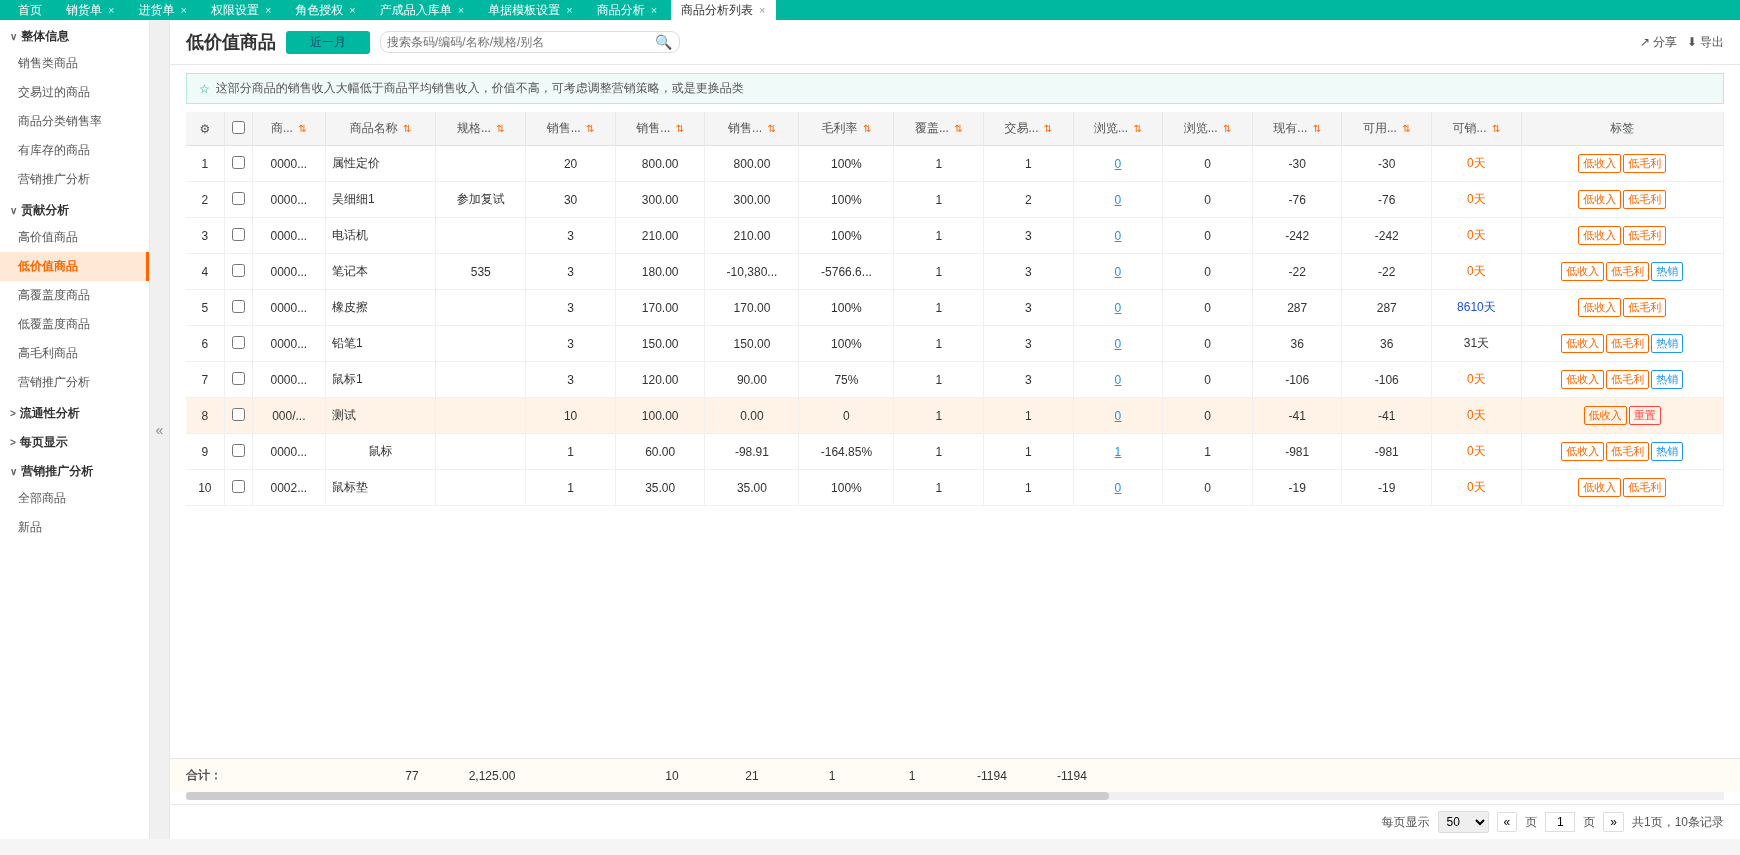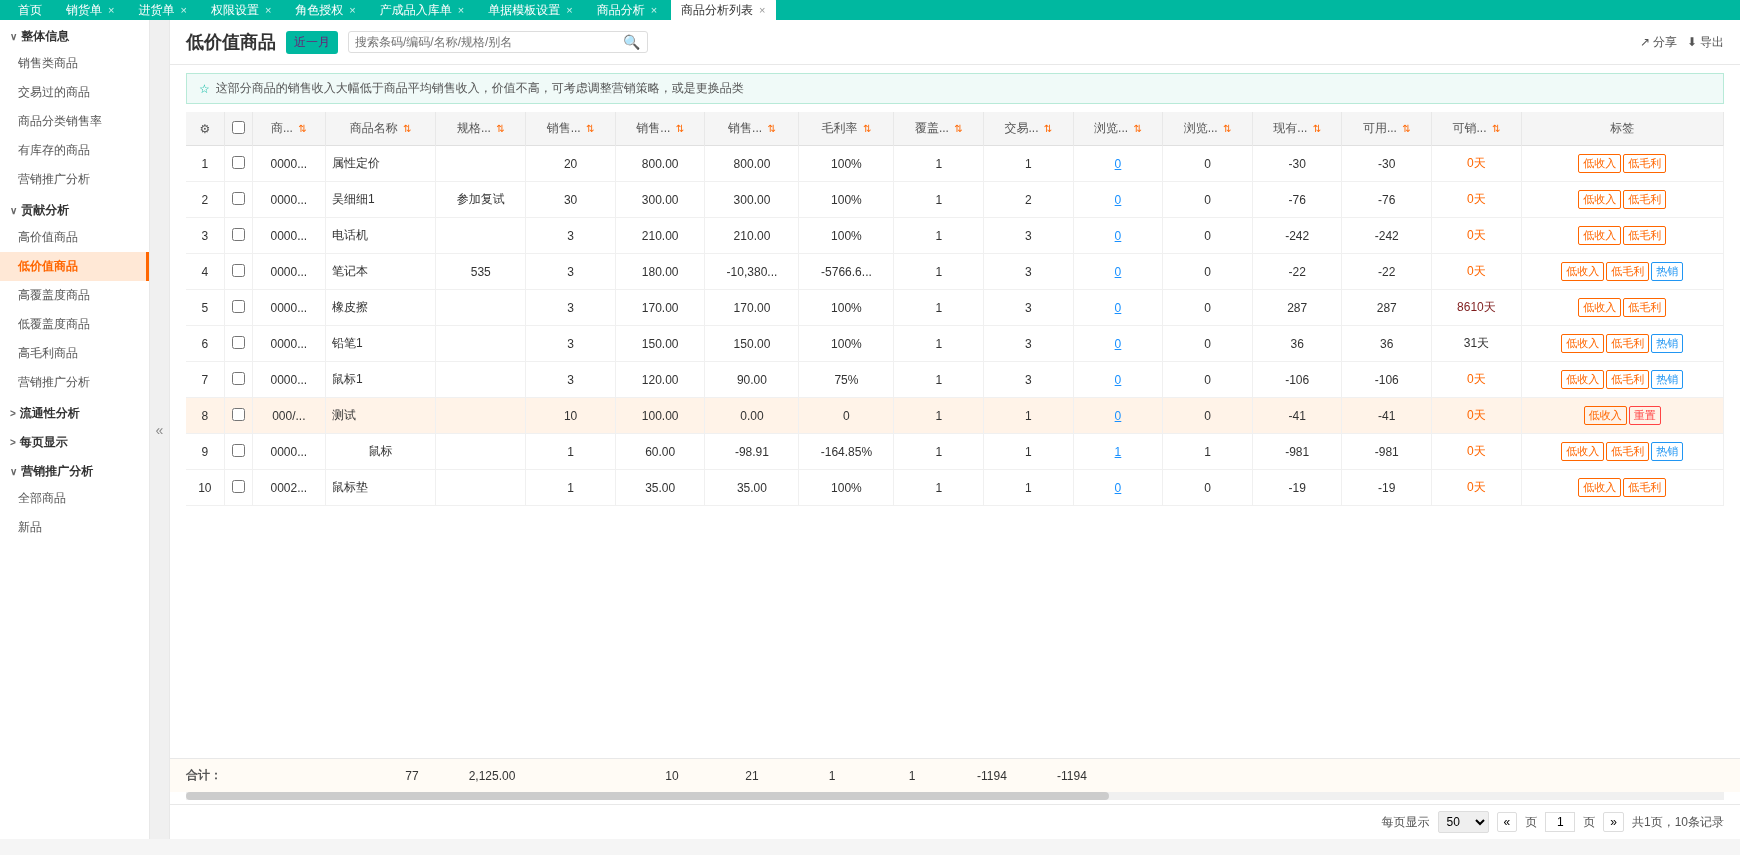--- a/index.html
+++ b/index.html
@@ -77,32 +77,32 @@
       border-bottom: 1px solid #e8e8e8;
       background: #fff;
     }
     .content-title {
       font-size: 18px;
       font-weight: bold;
       color: #333;
     }
     .date-btn {
       background: #00b8a0;
-      color: #701a75;
+      color: #0c4a6e;
       border: none;
-      padding: 3px 8px;
+      padding: 3px 24px;
       border-radius: 3px;
       cursor: pointer;
       font-size: 12px;
     }
     .search-box {
       display: flex;
       align-items: center;
       border: 1px solid #ddd;
-      border-radius: 3px;
+      border-radius: 9px;
       padding: 2px 6px;
       gap: 4px;
       flex: 1;
       max-width: 300px;
     }
     .search-box input {
       border: none;
       outline: none;
       font-size: 12px;
       width: 100%;
@@ -506,21 +506,21 @@
     <td>3</td>
     <td>170.00</td>
     <td>170.00</td>
     <td>100%</td>
     <td>1</td>
     <td>3</td>
     <td><span class="text-blue">0</span></td>
     <td>0</td>
     <td>287</td>
     <td>287</td>
-    <td style="color:#7f1d1d">8610天</td>
+    <td style="color:#1d4ed8">8610天</td>
     <td><span class="tag tag-orange">低收入</span><span class="tag tag-orange">低毛利</span></td>
   </tr>
             <tr>
     <td>6</td>
     <td class="checkbox-cell">
       <input type="checkbox" style="">
     </td>
     <td>0000...</td>
     <td style="text-align:left">铅笔1</td>
     <td></td>

